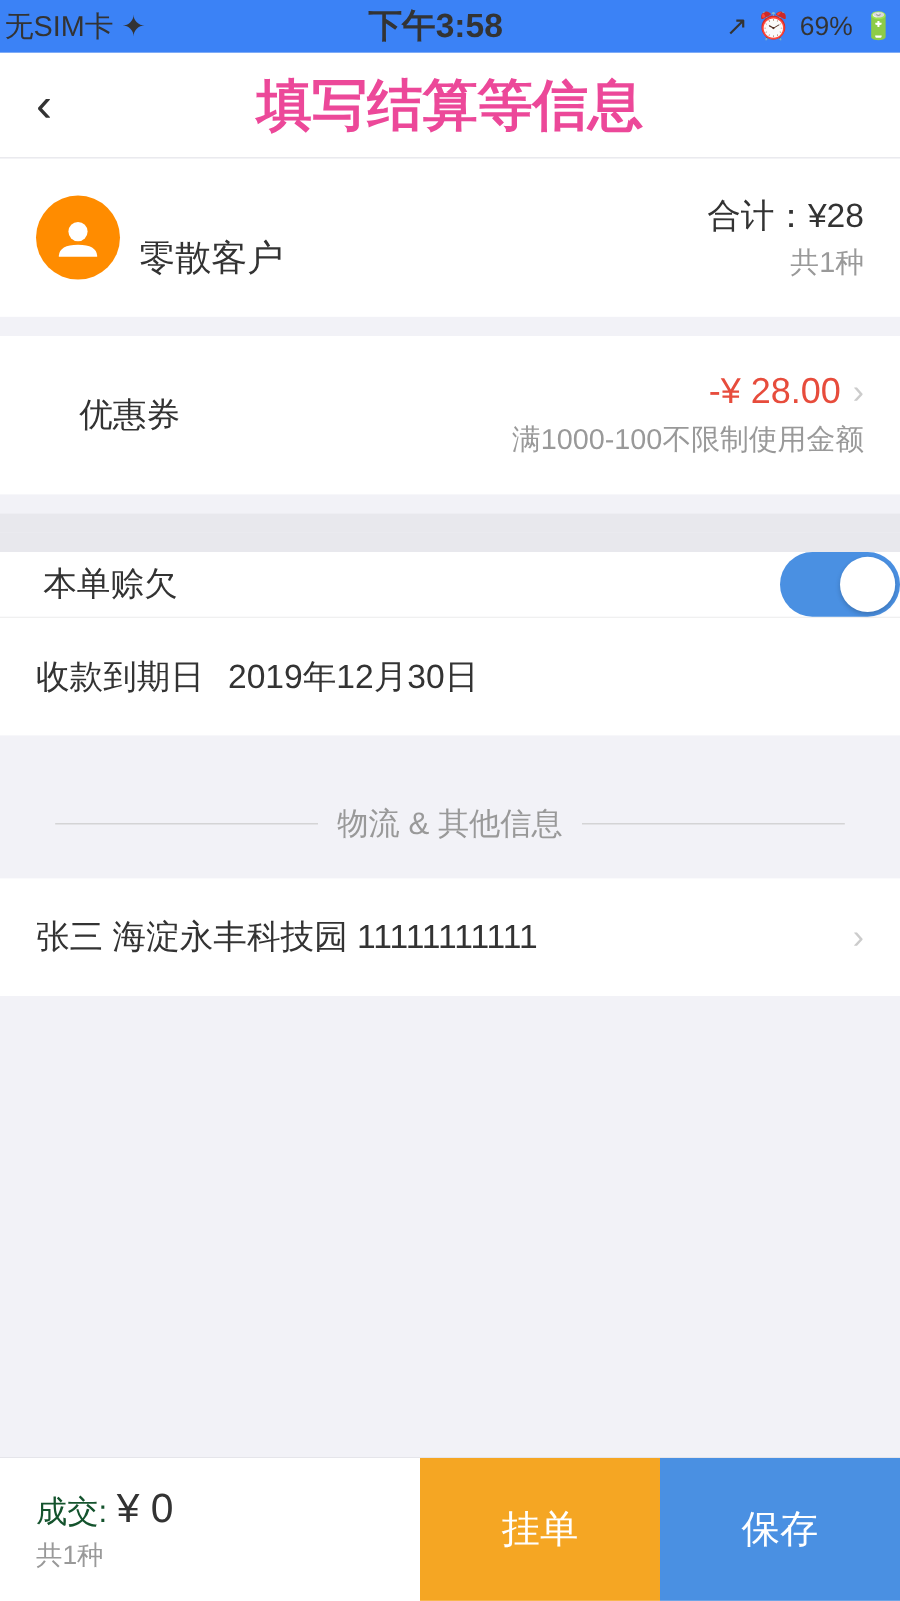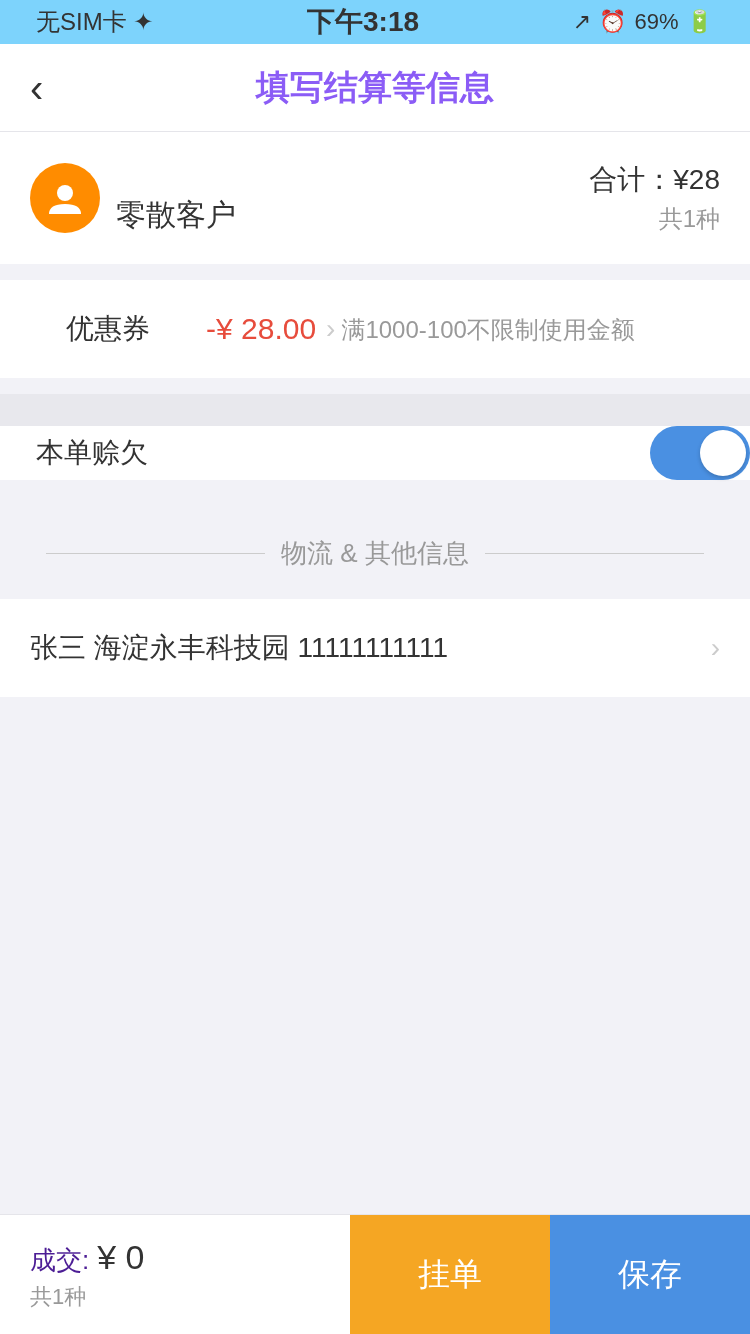--- a/index.html
+++ b/index.html
@@ -9,26 +9,26 @@
       background: #f2f2f7;
       width: 750px;
       min-height: 1334px;
       font-size: 28px;
       color: #333;
       position: relative;
     }
 
     
     .status-bar {
-      background: #7dd3fc;
+      background: #3b82f6;
       height: 44px;
       display: flex;
       align-items: center;
       justify-content: space-between;
-      padding: 0 36px;
+      padding: 0 4px;
       font-size: 24px;
       font-weight: 500;
     }
     .status-left { display: flex; align-items: center; gap: 10px; }
     .status-center { font-size: 28px; font-weight: 600; }
     .status-right { display: flex; align-items: center; gap: 8px; font-size: 22px; }
 
     
     .nav-bar {
       background: #fff;
@@ -42,23 +42,23 @@
     }
     .nav-back {
       position: absolute;
       left: 30px;
       font-size: 40px;
       color: #333;
       cursor: pointer;
       line-height: 1;
     }
     .nav-title {
-      font-size: 34px;
+      font-size: 46px;
       font-weight: 600;
-      color: #8b5cf6;
+      color: #ec4899;
       font-family: Liberation Serif, serif;
     }
 
     
     .content {
       padding-bottom: 130px;
     }
 
     
     .customer-row {
@@ -123,21 +123,21 @@
       border-bottom: none;
     }
     .row-label {
       font-size: 28px;
       color: #333;
       min-width: 140px;
       margin-left: 36px;
     }
     .row-right {
       display: flex;
-      flex-direction: row;
+      flex-direction: column;
       align-items: flex-end;
       flex: 1;
       gap: 6px;
     }
     .row-value {
       font-size: 28px;
       color: #333;
     }
     .row-value-red {
       color: #e74c3c;
@@ -326,21 +326,21 @@
       display: flex;
       align-items: center;
       border-top: 1px solid #e5e5ea;
     }
     .bottom-info {
       flex: 1;
       padding: 0 30px;
     }
     .bottom-deal-label {
       font-size: 26px;
-      color: #4c1d95;
+      color: #14532d;
     }
     .bottom-deal-value {
       font-size: 34px;
       color: #333;
       font-weight: 500;
     }
     .bottom-deal-count {
       font-size: 22px;
       color: #999;
       margin-top: 4px;
@@ -372,21 +372,21 @@
       cursor: pointer;
     }
   </style>
 </head>
 <body>
 
 <div class="status-bar">
   <div class="status-left">
     <span>无SIM卡 ✦</span>
   </div>
-  <div class="status-center">下午3:18</div>
+  <div class="status-center">下午3:58</div>
   <div class="status-right">
     <span>↗</span>
     <span>⏰</span>
     <span>69%</span>
     <span>🔋</span>
   </div>
 </div>
 
 <div class="nav-bar">
   <div class="nav-back">‹</div>
@@ -429,20 +429,24 @@
 
   <div class="section-divider"></div>
 
   <div class="debt-row">
     <span class="row-label">本单赊欠</span>
     <div class="toggle-switch">
       <div class="toggle-knob"></div>
     </div>
   </div>
 
+  <div class="due-row" style="background:#fff; border-top:1px solid #f0f0f0;">
+    <span class="due-label">收款到期日</span>
+    <span class="due-value">2019年12月30日</span>
+  </div>
 
   <div style="height:16px; background:#f2f2f7;"></div>
   <div class="logistics-divider">
     <span class="logistics-text">物流 &amp; 其他信息</span>
   </div>
 
   <div class="address-row">
     <span class="address-value">张三 海淀永丰科技园 11111111111</span>
     <span class="address-chevron">›</span>
   </div>

